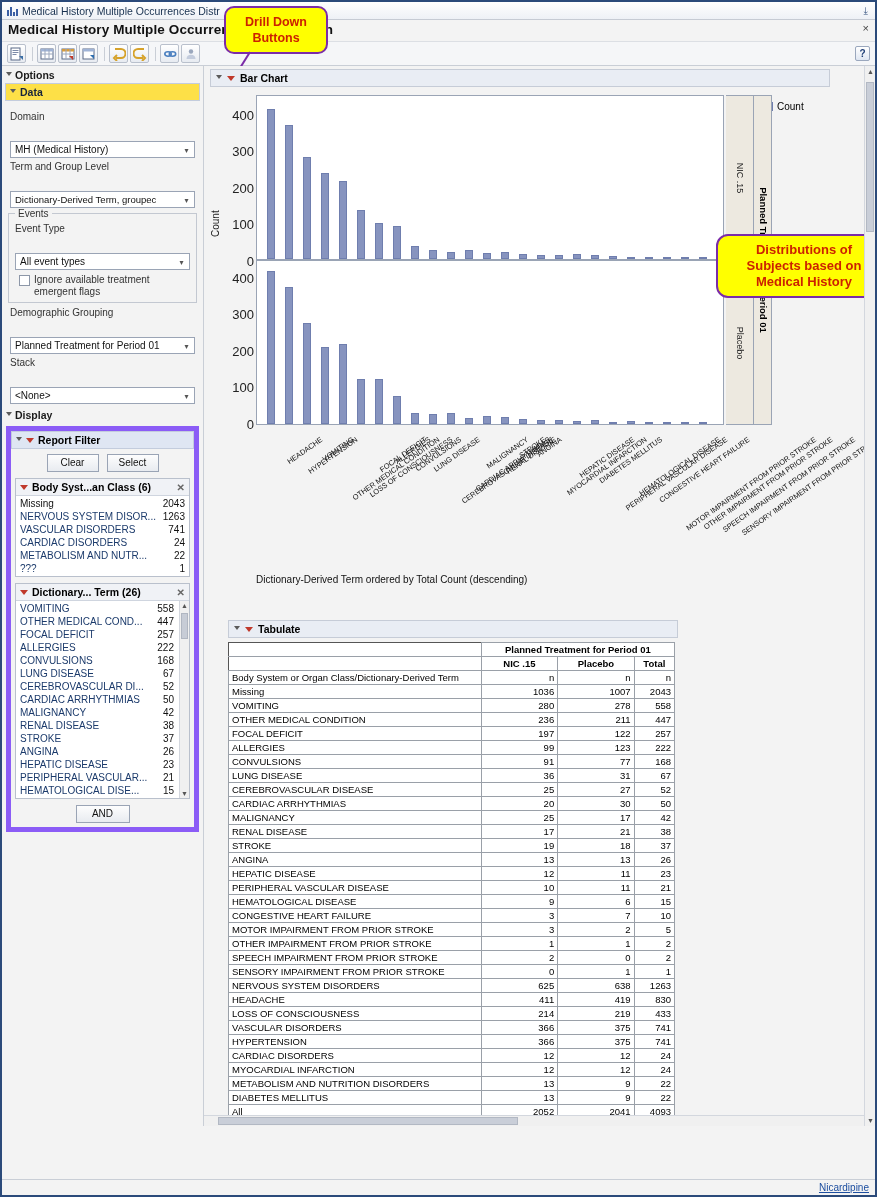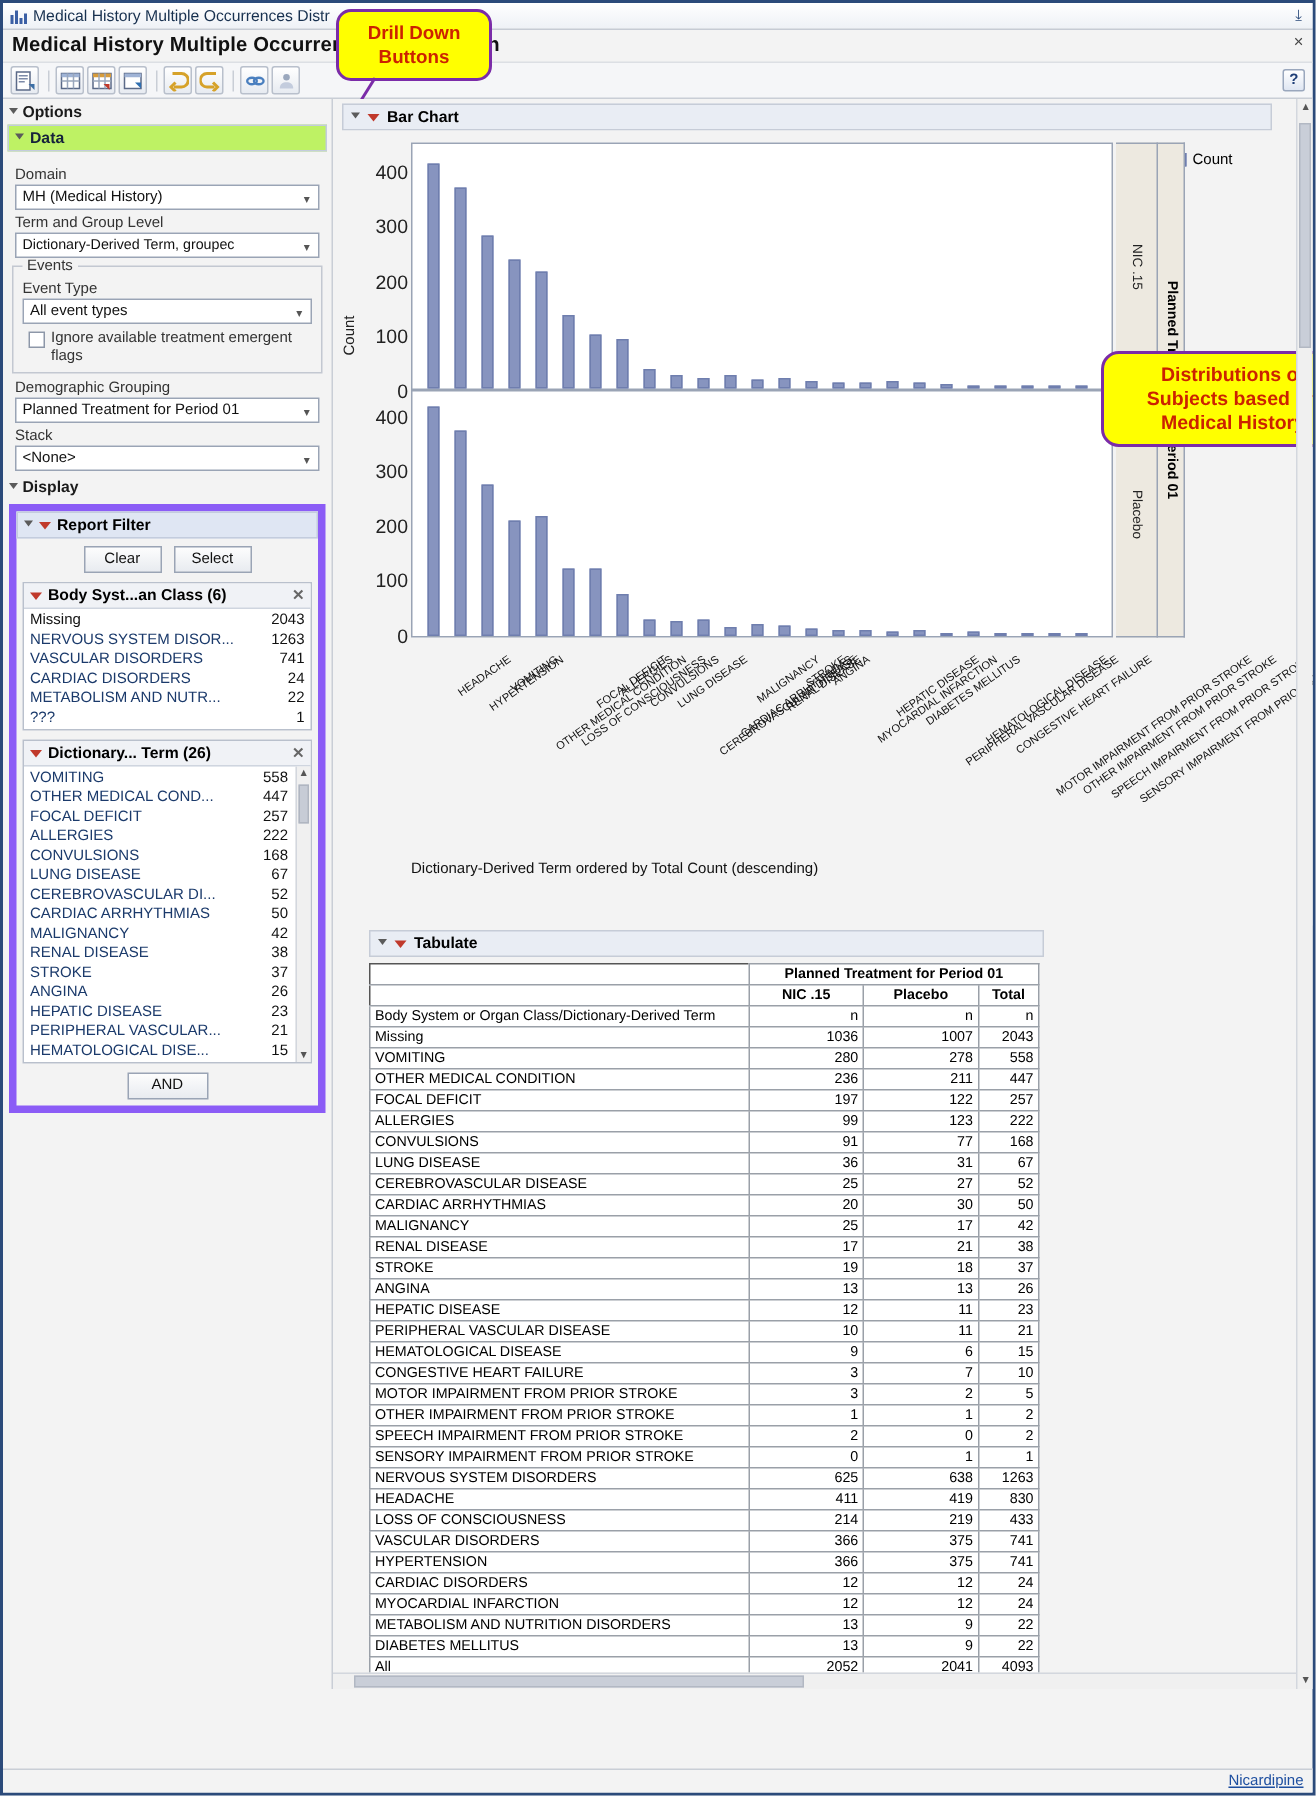--- a/index.html
+++ b/index.html
@@ -71,42 +71,42 @@
     margin-left:auto; width:15px;height:15px;
     border:1px solid #9aa7bd; border-radius:2px;
     background:linear-gradient(#ffffff,#dfe6f2);
     color:#1f3f77; font-weight:bold; font-size:10px;
     text-align:center; line-height:13px;
   }
 
   
   .body-split { display:flex; height: 1060px; }
   .sidebar {
-    width: 220px; background:#f3f3f3;
+    width: 202px; background:#f3f3f3;
     border-right:1px solid #c9ced6;
     padding: 0; overflow:hidden;
   }
   .content {
     flex:1; background:#f3f3f3; position:relative; overflow:hidden;
   }
 
   
   .sb-section {
     font-size: 10.5px; font-weight:bold; color:#1b1b1b;
     padding: 3px 4px 2px 4px; display:flex; align-items:center; gap:3px;
   }
   .tri { width:0;height:0; border-left:4px solid #5b5b5b; border-top:3px solid transparent; border-bottom:3px solid transparent; }
   .tri.open { border-left:0; border-top:4px solid #5b5b5b; border-left:3px solid transparent; border-right:3px solid transparent; }
   .sb-bar {
-    background:#bef264; border:1px solid #c3ccdd;
+    background:#fde047; border:1px solid #c3ccdd;
     margin: 0 3px 10px 3px; padding: 2px 4px;
     font-weight:bold; font-size:10.5px; color:#16233b;
     display:flex; align-items:center; gap:4px;
   }
-  .field-label { font-size:10px; color:#333; margin: 3px 0 1px 8px; }
+  .field-label { font-size:10px; color:#333; margin: 3px 0 19px 8px; }
   .combo {
     margin: 0 8px 2px 8px; height:17px;
     border:1px solid #9aa4b5; background:#fff;
     font-size:10px; color:#111; display:flex; align-items:center;
     padding-left:4px; position:relative;
   }
   .combo .arrow {
     position:absolute; right:2px; top:3px; width:11px; height:11px;
     display:flex; align-items:center; justify-content:center;
     color:#555; font-size:8px;

